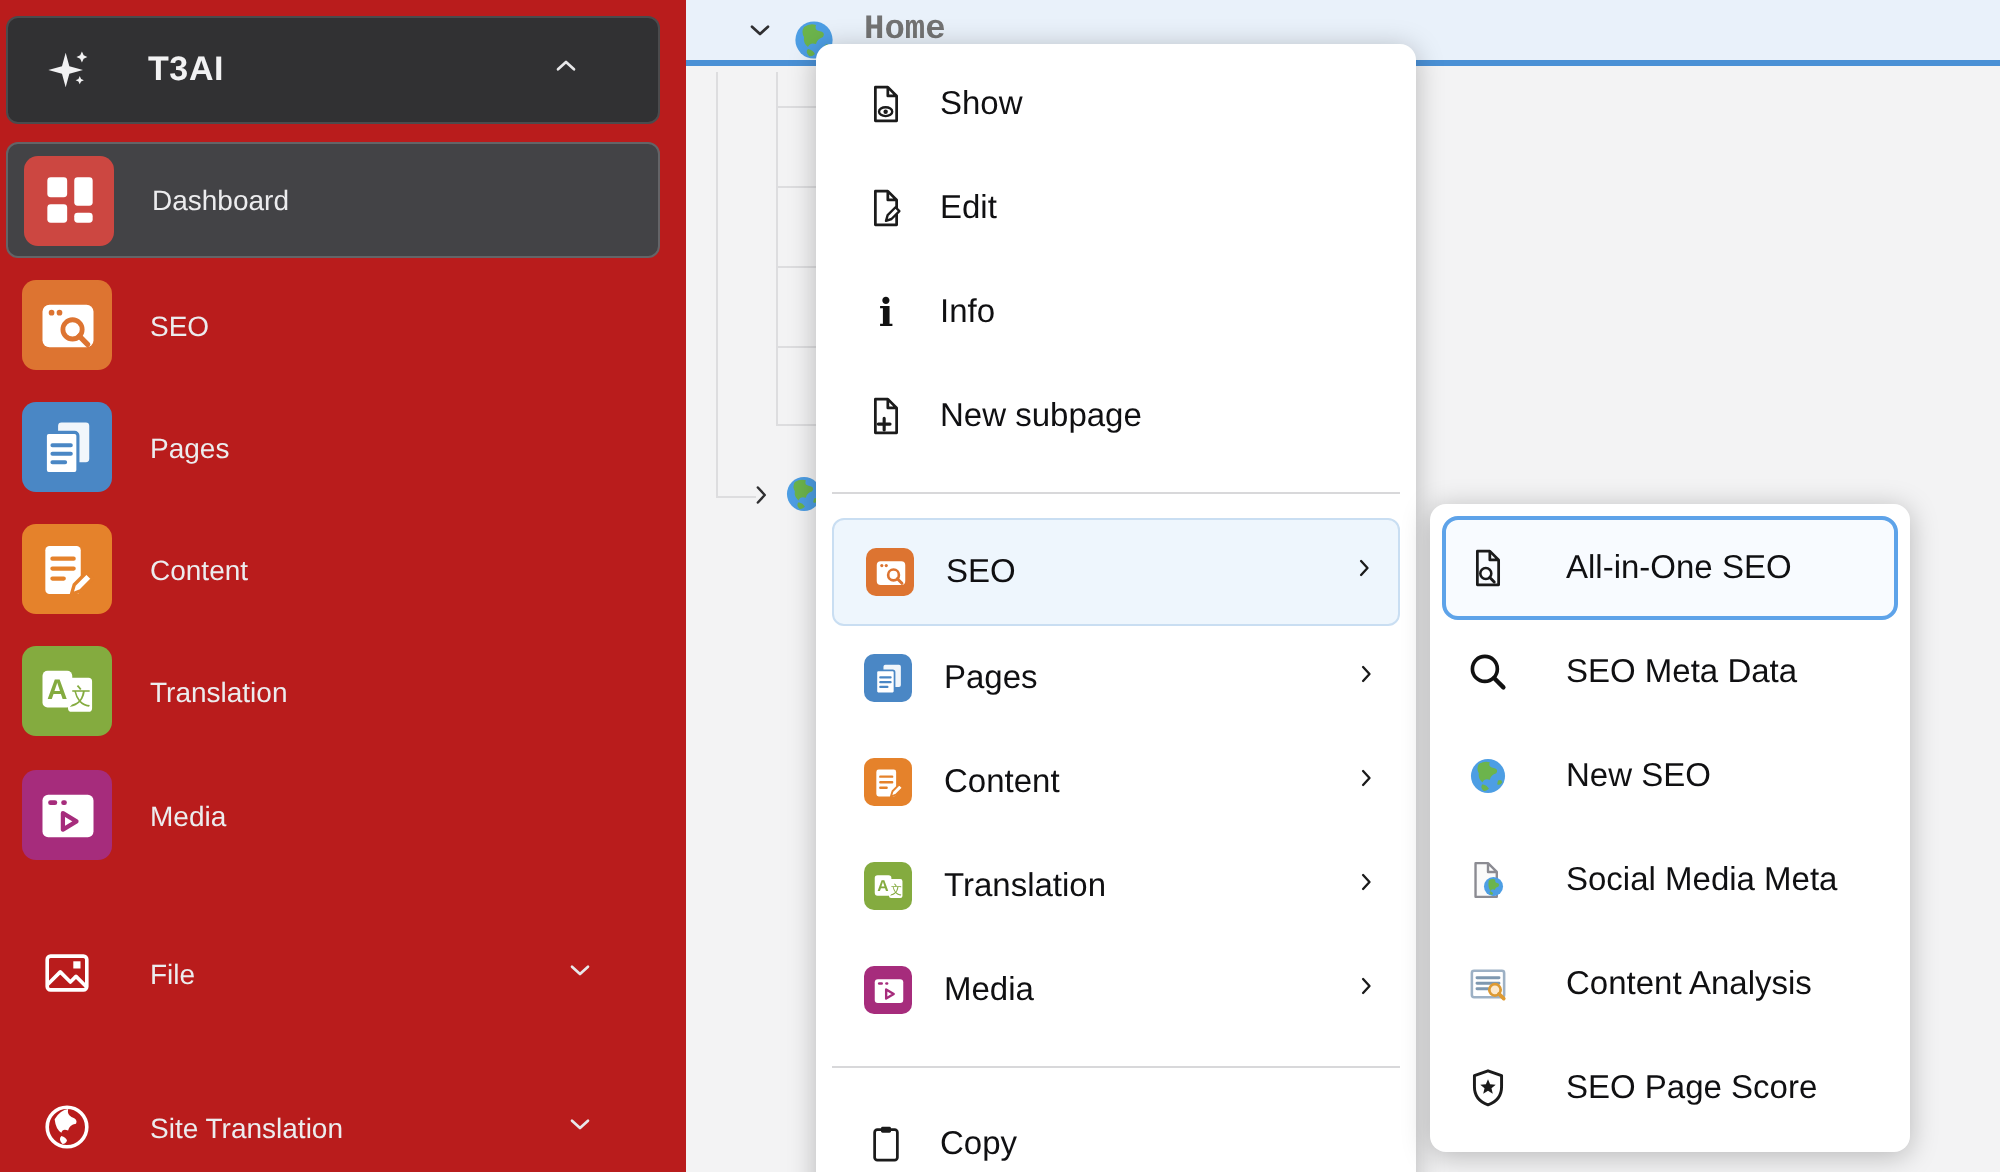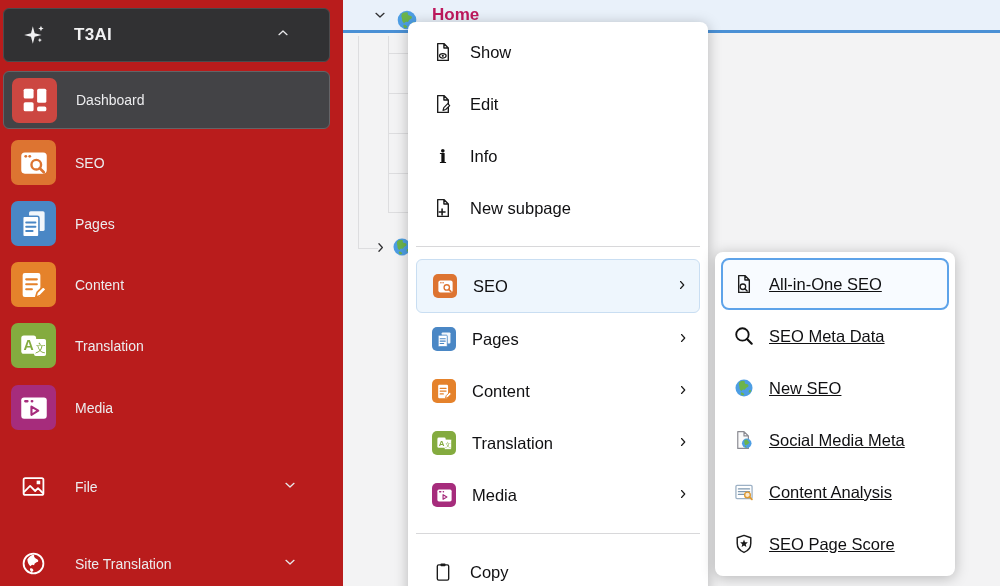--- a/index.html
+++ b/index.html
@@ -25,21 +25,21 @@
   .ghost-ic { width:45px; height:45px; display:flex; align-items:center; justify-content:center; color:#fff; }
   .ghost-ic svg { width:27px; height:27px; }
   .side-chev { margin-left:auto; margin-right:45px; color:#e8e8ea; }
   .side-chev svg { width:16px; height:16px; }
   .t3ai-box .side-chev { margin-right:18px; }
 
   
   .tree { position:absolute; left:343px; top:0; right:0; bottom:0; background:#f3f3f4; }
   .home-row { position:absolute; left:0; top:0; right:0; height:33px; background:#e9f1fa;
               border-bottom:3px solid #4a90d5; display:flex; align-items:center;
-              padding-left:29px; color:#be185d; font-size:17px; font-weight:600; cursor:pointer; }
+              padding-left:29px; color:#737373; font-size:17px; font-weight:600; cursor:pointer;font-family:Liberation Mono, monospace; }
   .home-row .tchev { color:#2f2f31; width:16px; height:16px; margin-right:7px; }
   .home-row .globe { width:24px; height:24px; margin-right:13px; margin-top:10px; }
   .gline { position:absolute; background:#dddddf; }
   .node2 { position:absolute; left:30px; top:236px; display:flex; align-items:center; cursor:pointer; }
   .node2 .tchev { color:#2f2f31; width:15px; height:15px; margin-right:3px; }
   .node2 .globe { width:22px; height:22px; }
 
   
   .cmenu { position:absolute; left:408px; top:22px; width:300px; height:640px;
            background:#fff; border-radius:8px; box-shadow:0 2px 14px rgba(0,0,0,.25);
@@ -53,22 +53,22 @@
   .cm-item .sub-chev { margin-left:auto; color:#1b1b1b; }
   .cm-item .sub-chev svg { width:14px; height:14px; }
   .cm-item.hl { margin:0 8px; padding:0 10px 0 16px; height:54px;
                 background:#eef6fd; border:1px solid #c9def2; border-radius:6px; }
   .cm-div { height:1px; background:#d8d8da; margin:12px 8px; }
 
   
   .smenu { position:absolute; left:715px; top:252px; width:240px;
            background:#fff; border-radius:8px; box-shadow:0 2px 14px rgba(0,0,0,.25);
            padding:6px; z-index:6; }
-  .sm-item { height:52px; display:flex; align-items:center; gap:14px; padding:0 12px;
-             font-size:16.5px; color:#101012; cursor:pointer;text-decoration:underline; }
+  .sm-item { height:52px; display:flex; align-items:center; gap:28px; padding:0 12px;
+             font-size:16.5px; color:#101012; cursor:pointer; }
   .sm-item .oic { width:22px; height:22px; flex:0 0 auto; color:#1b1b1b; }
   .sm-item.hl { border:2px solid #5ea3e9; border-radius:8px; background:#f8fbff; padding:0 10px; }
 </style>
 </head>
 <body>
 
 <svg width="0" height="0" style="position:absolute" aria-hidden="true">
   <defs>
     <symbol id="sym-sparkles" viewBox="0 0 24 24">
       <path fill="currentColor" d="M10 4 L11.7 10.3 L18 12 L11.7 13.7 L10 20 L8.3 13.7 L2 12 L8.3 10.3 Z"></path>

